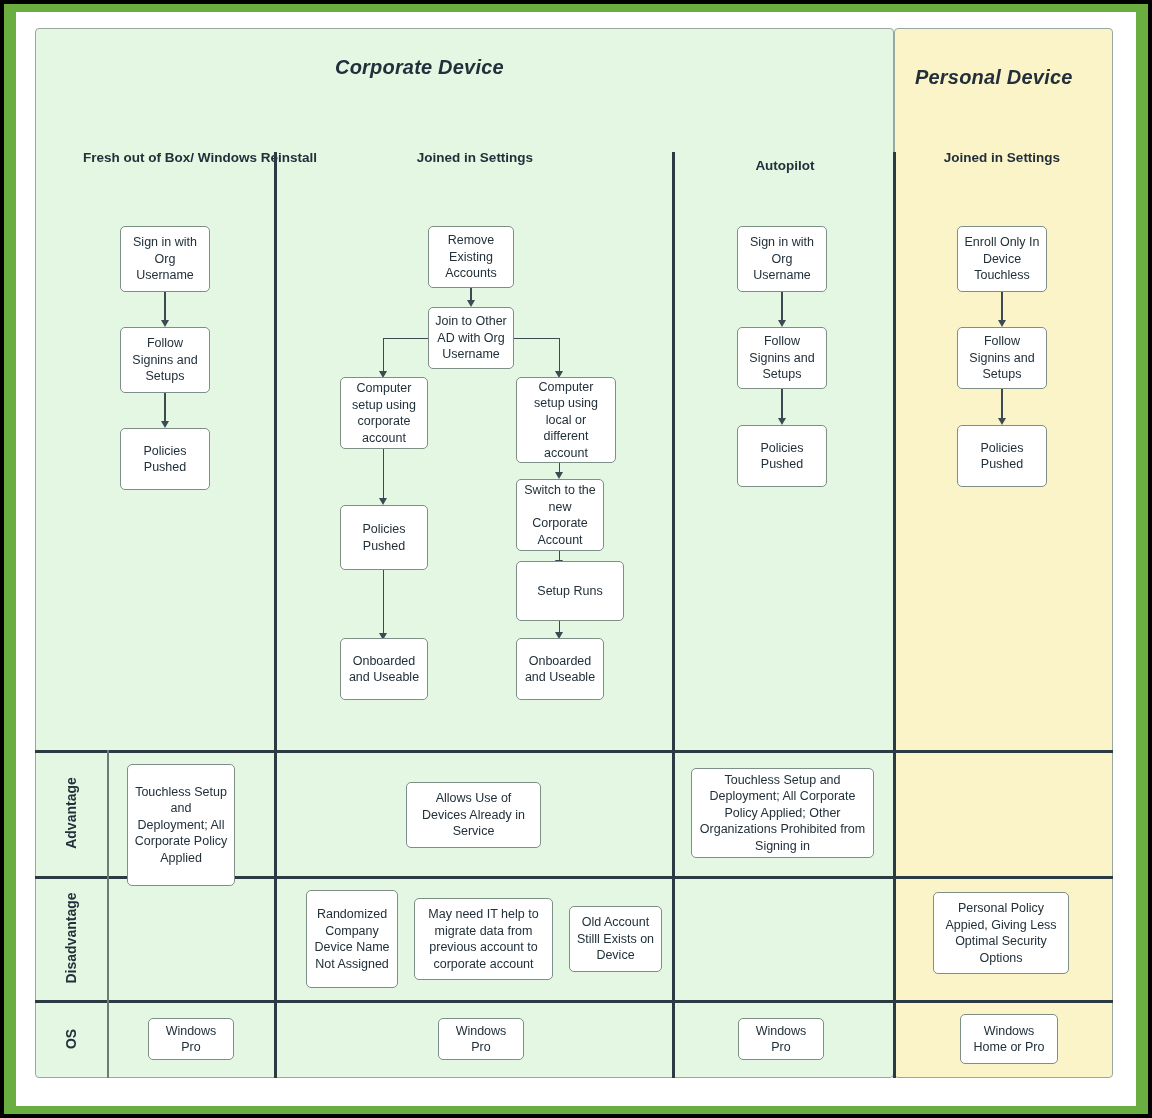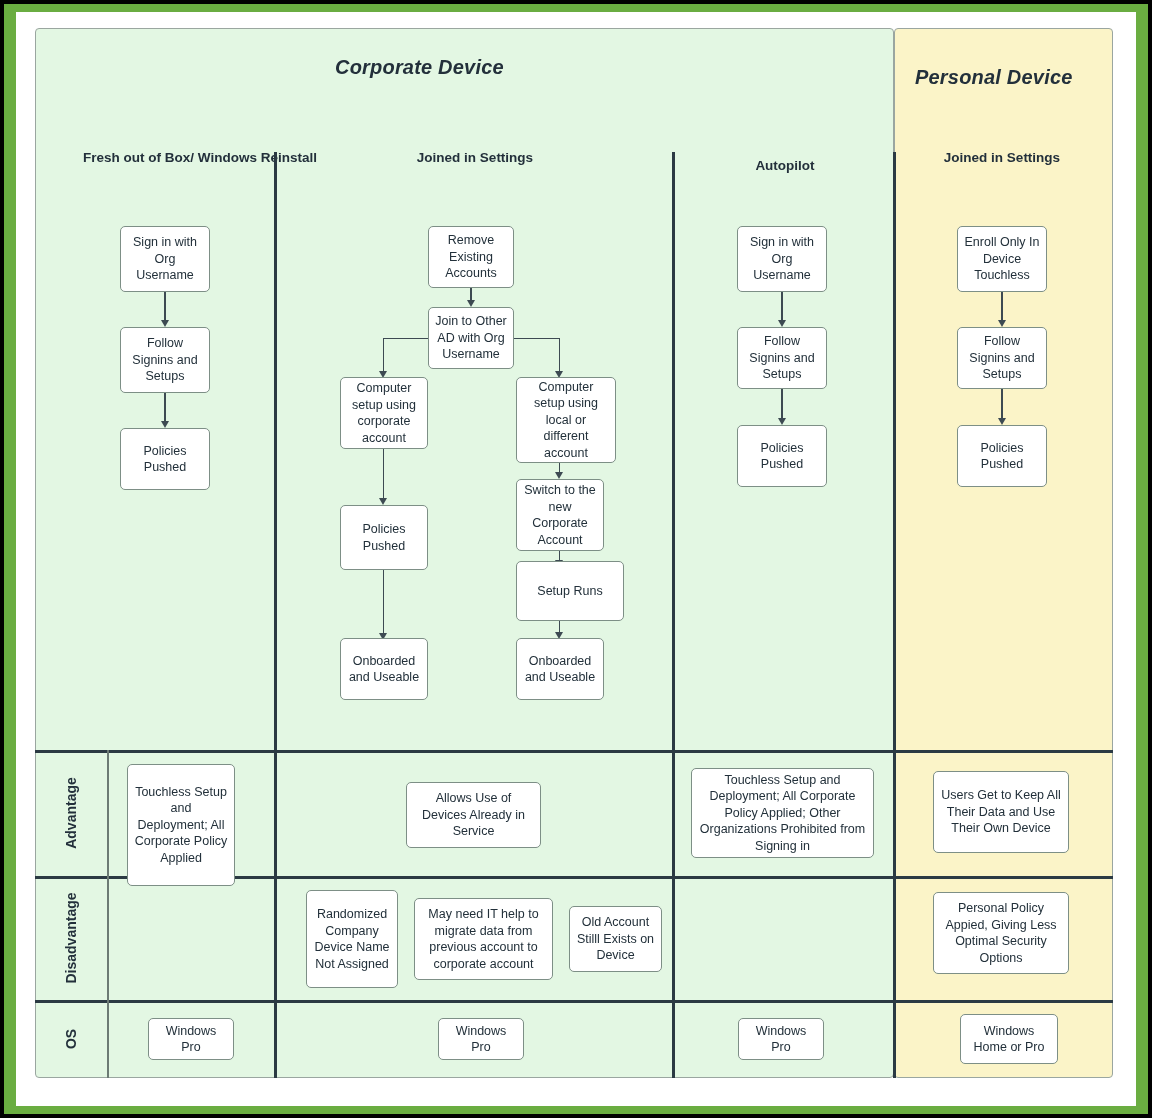--- a/index.html
+++ b/index.html
@@ -250,23 +250,20 @@
 
   <div class="node" style="left:92px;top:736px;width:108px;height:122px;">
     <span>Touchless Setup and Deployment; All Corporate Policy Applied</span>
   </div>
   <div class="node" style="left:371px;top:754px;width:135px;height:66px;">
     <span>Allows Use of Devices Already in Service</span>
   </div>
   <div class="node" style="left:656px;top:740px;width:183px;height:90px;">
     <span>Touchless Setup and Deployment; All Corporate Policy Applied; Other Organizations Prohibited from Signing in</span>
   </div>
-  <div class="node" style="left:898px;top:743px;width:136px;height:82px;">
-    <span>Users Get to Keep All Their Data and Use Their Own Device</span>
-  </div>
 
   <div class="row-label" style="left:0px;top:848px;width:72px;height:124px;">
     <span>Disadvantage</span>
   </div>
 
   <div class="node" style="left:271px;top:862px;width:92px;height:98px;">
     <span>Randomized Company Device Name Not Assigned</span>
   </div>
   <div class="node" style="left:379px;top:870px;width:139px;height:82px;">
     <span>May need IT help to migrate data from previous account to corporate account</span>

